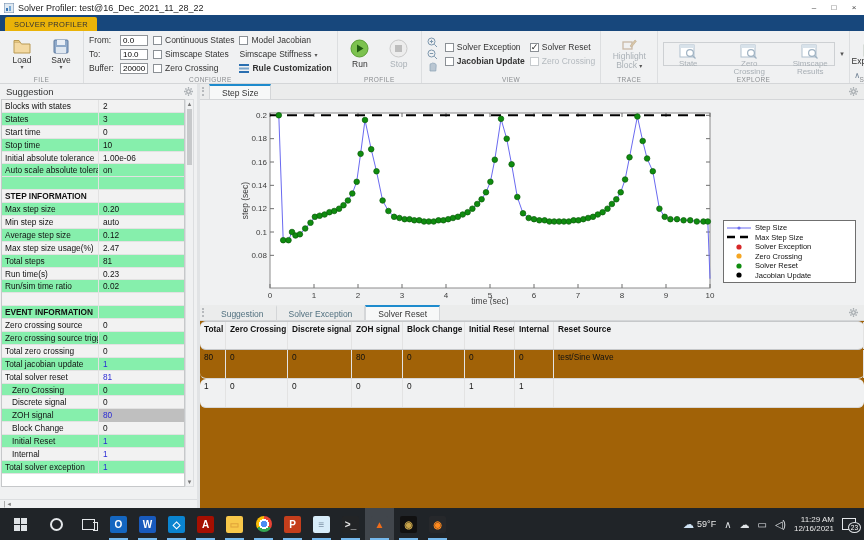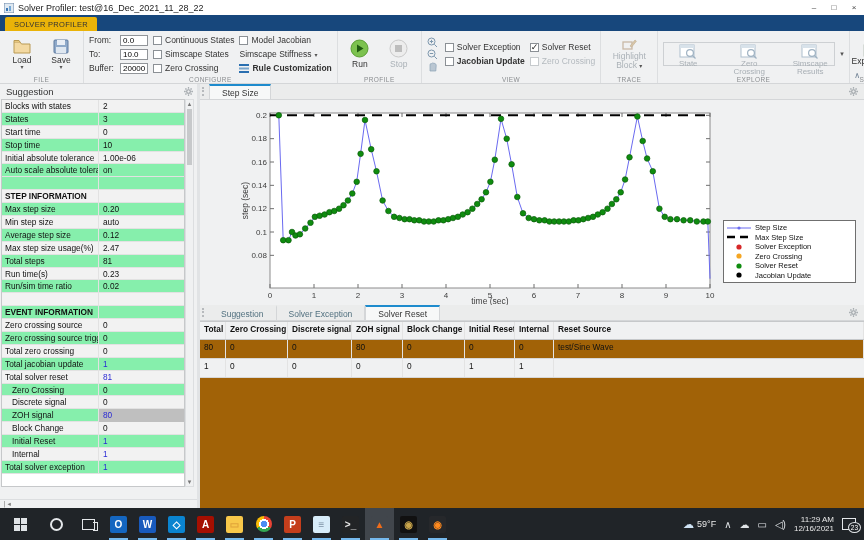--- a/index.html
+++ b/index.html
@@ -70,21 +70,21 @@
   
   .chart-area{height:205px;background:#f0f1f2;position:relative;}
   .legend{position:absolute;left:523px;top:120px;width:133px;background:#fff;border:1px solid #6f6f6f;padding:2px 3px;}
   .legitem{display:flex;align-items:center;height:9.5px;gap:4px;}
   .legitem .sw{width:24px;flex:0 0 auto;display:flex;align-items:center;justify-content:center;}
   .legitem .lt{font-size:7.5px;color:#111;white-space:nowrap;}
   
   .results{flex:1;display:flex;flex-direction:column;background:#a16207;min-height:0;}
   .results .doc-tabbar{background:#ebecec;}
   .rtable{display:flex;flex-direction:column;}
-  .rrow{display:grid;grid-template-columns:26px 62px 64px 51px 62px 50px 39px 1fr;height:19px;border-bottom:1px solid #d7d7d7;}
+  .rrow{display:grid;grid-template-columns:26px 62px 64px 51px 62px 50px 39px 1fr;height:29px;border-bottom:1px solid #d7d7d7;border-radius:6px;}
   .rrow.hdr{background:#f0f1f2;border-top:1px solid #c6c8ca;border-bottom:1px solid #c6c8ca;}
   .rrow.hdr .rc{font-weight:bold;}
   .rrow.alt{background:#f0f1f2;}
   .rc{font-size:8.3px;color:#111;line-height:14px;padding-left:4px;border-right:1px solid #e3e3e3;white-space:nowrap;overflow:hidden;}
   
   .taskbar{height:32px;background:#202428;display:flex;align-items:center;color:#e8e8e8;}
   .start{width:40px;height:32px;display:flex;align-items:center;justify-content:center;}
   .winlogo{display:grid;grid-template-columns:6px 6px;grid-template-rows:6px 6px;gap:1px;}
   .winlogo div{background:#dfe3e6;}
   .searchbox{width:196px;height:26px;background:#fff;border:1px solid #63676b;display:flex;align-items:center;gap:6px;padding-left:8px;}

